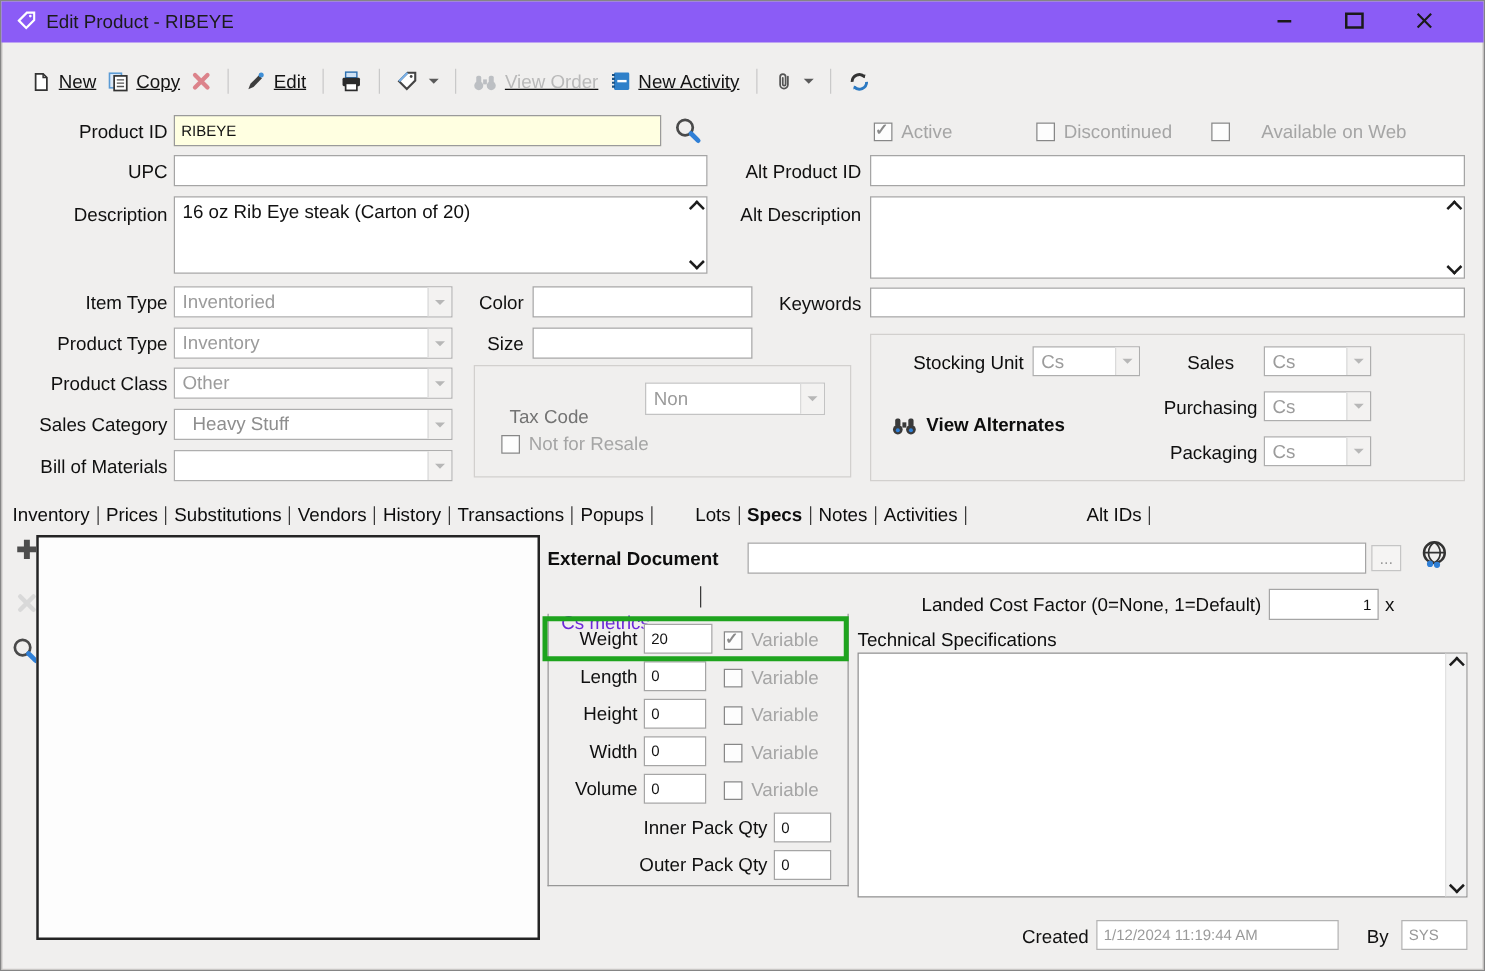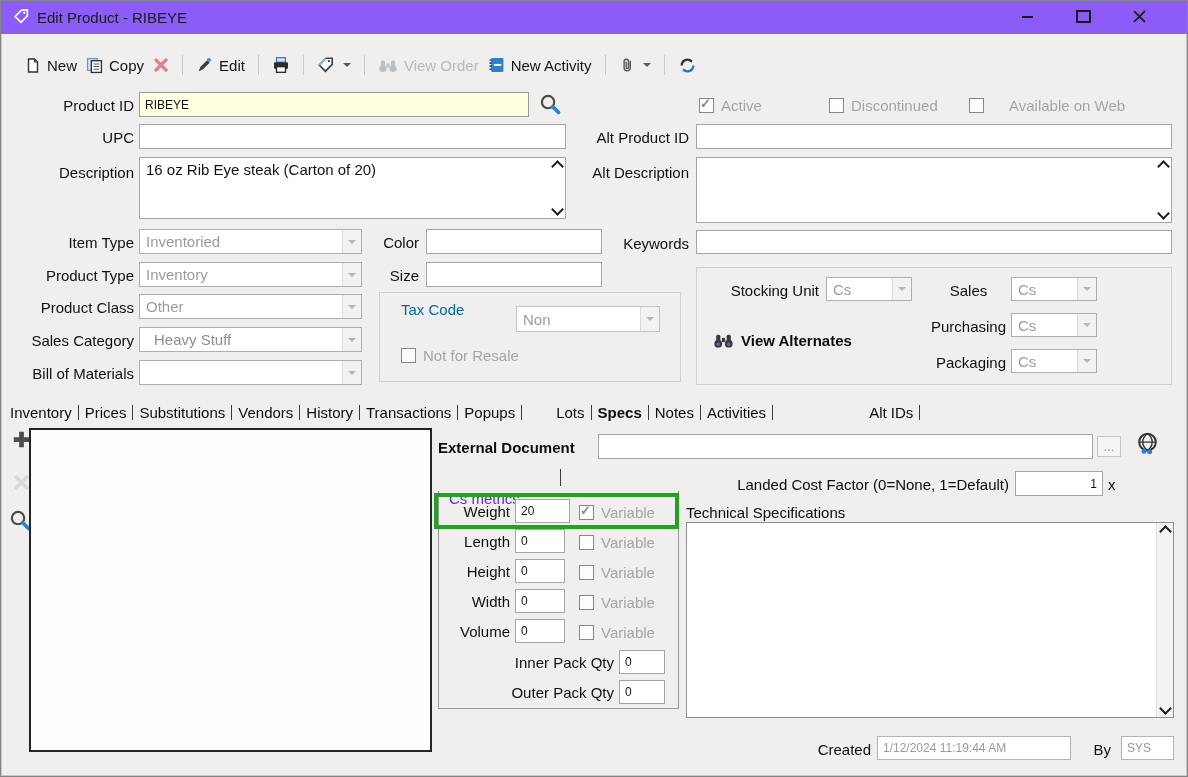--- a/index.html
+++ b/index.html
@@ -6,21 +6,21 @@
   .win{position:relative;width:1186px;height:775px;background:#f0efee;border:1px solid #858585;
        box-shadow:0 0 0 1px #c9c7c5 inset;overflow:hidden;font-size:15px;color:#111;}
   
   .titlebar{position:absolute;left:0;top:0;width:100%;height:33px;background:#8b5cf6;}
   .title-text{position:absolute;left:36px;top:8px;font-size:15px;color:#1b1b1b;}
   .title-tag{position:absolute;left:12px;top:7px;}
   .wbtn{position:absolute;top:0;width:46px;height:31px;display:flex;align-items:center;justify-content:center;}
   .glyph-min{width:11px;height:2px;background:#1a1a1a;}
   .glyph-max{width:11px;height:9px;border:2px solid #1a1a1a;}
   
-  .toolbar{position:absolute;left:24px;top:46px;height:36px;display:flex;align-items:center;gap:9px;}
+  .toolbar{position:absolute;left:24px;top:46px;height:36px;display:flex;align-items:center;gap:9px;text-decoration:underline;}
   .tbtn{display:flex;align-items:center;gap:6px;cursor:default;}
   .tbtn span{color:#141414;}
   .tbtn.disabled span{color:#b9b9b9;}
   .tsep{width:1px;height:20px;background:#c9c9c9;margin:0 4px;}
   .caret{width:0;height:0;border-left:4px solid transparent;border-right:4px solid transparent;border-top:4px solid #5a5a5a;margin-left:2px;}
   
   .lbl{position:absolute;text-align:right;color:#101010;white-space:nowrap;}
   .inp{position:absolute;border:1px solid #a5a5a5;background:#fff;font-family:"Liberation Sans",sans-serif;
        font-size:12px;padding:0 5px;box-sizing:border-box;color:#111;outline:none;}
   .yellow{background:#ffffe1;}
@@ -280,21 +280,21 @@
 
   <div class="lbl" style="left:0;top:298px;width:133px;">Product Class</div>
   <div class="combo yellow" style="left:138px;top:293px;width:223px;">
     <span class="val">Other</span>
     <span class="dd">
         <span class="car"></span>
       </span>
   </div>
 
   <div class="groupbox" style="left:378px;top:291px;width:302px;height:90px;"></div>
-  <div class="lbl" style="left:400px;top:300px;width:70px;text-align:left;color:#0369a1;">Tax Code</div>
+  <div class="lbl" style="left:400px;top:324px;width:70px;text-align:right;color:#737373;">Tax Code</div>
   <div class="combo" style="left:515px;top:305px;width:144px;height:26px;border-color:#c3c3c3;">
     <span class="val">Non</span>
     <span class="dd">
         <span class="car"></span>
       </span>
   </div>
   <div class="cb" style="left:400px;top:346px;">
     <span class="box"></span>
     <span class="cblbl">Not for Resale</span>
   </div>

